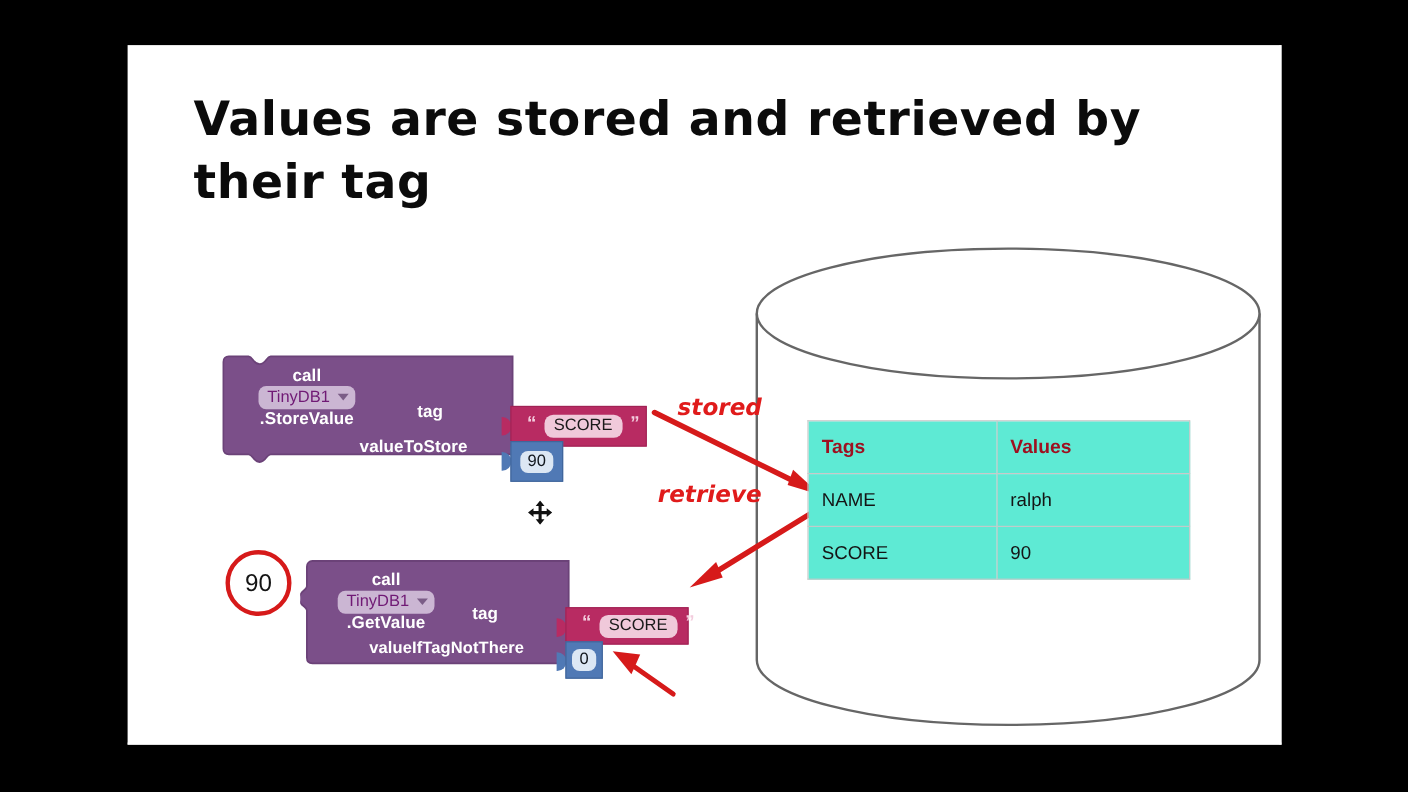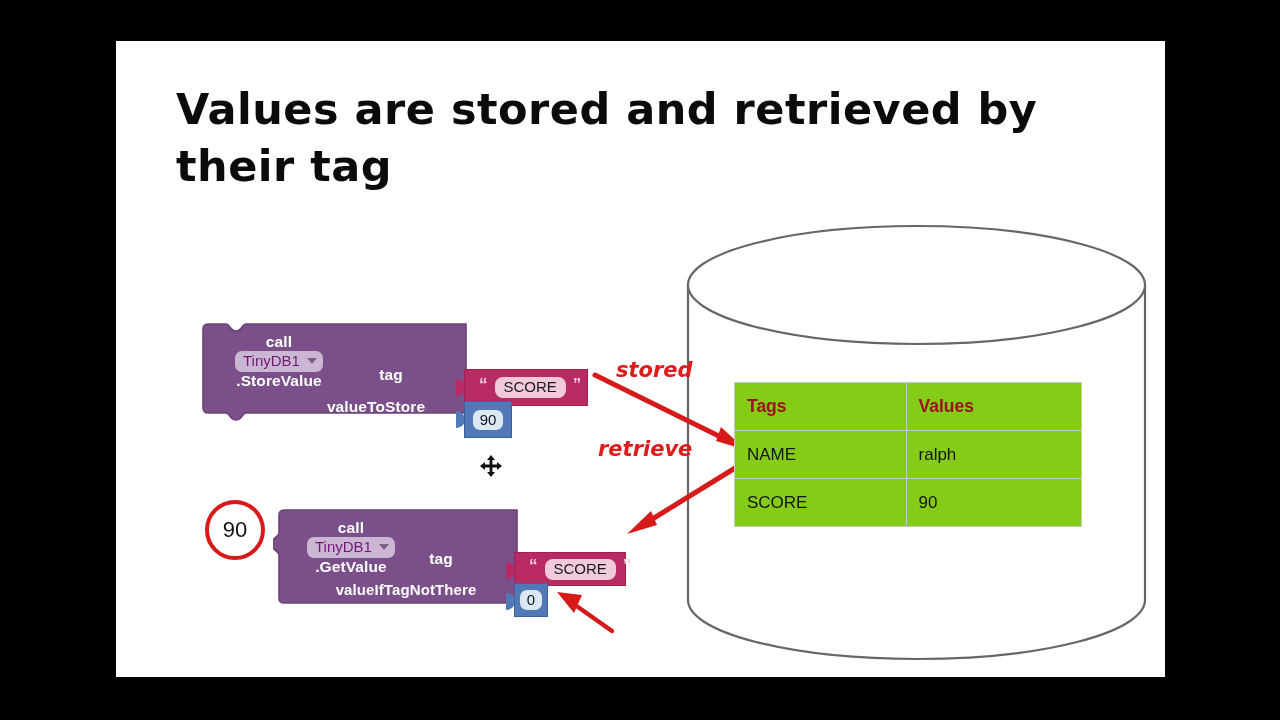--- a/index.html
+++ b/index.html
@@ -228,21 +228,21 @@
     font-family: "Liberation Sans", sans-serif;
   }
   #db-table td, #db-table th {
     border: 1px solid #c9c9c9;
     padding: 10px 0 10px 12px;
     text-align: left;
     font-size: 17px;
     font-weight: normal;
     color: #141414;
     height: 27px;
-    background: #84cc16;
+    background: #5eead4;
     margin-top: 48px;
   }
   #db-table th {
     color: #9e1020;
     font-weight: bold;
     font-size: 17.5px;
   }
   #db-table col.c1 { width: 172px; }
   #db-table col.c2 { width: 176px; }
 

